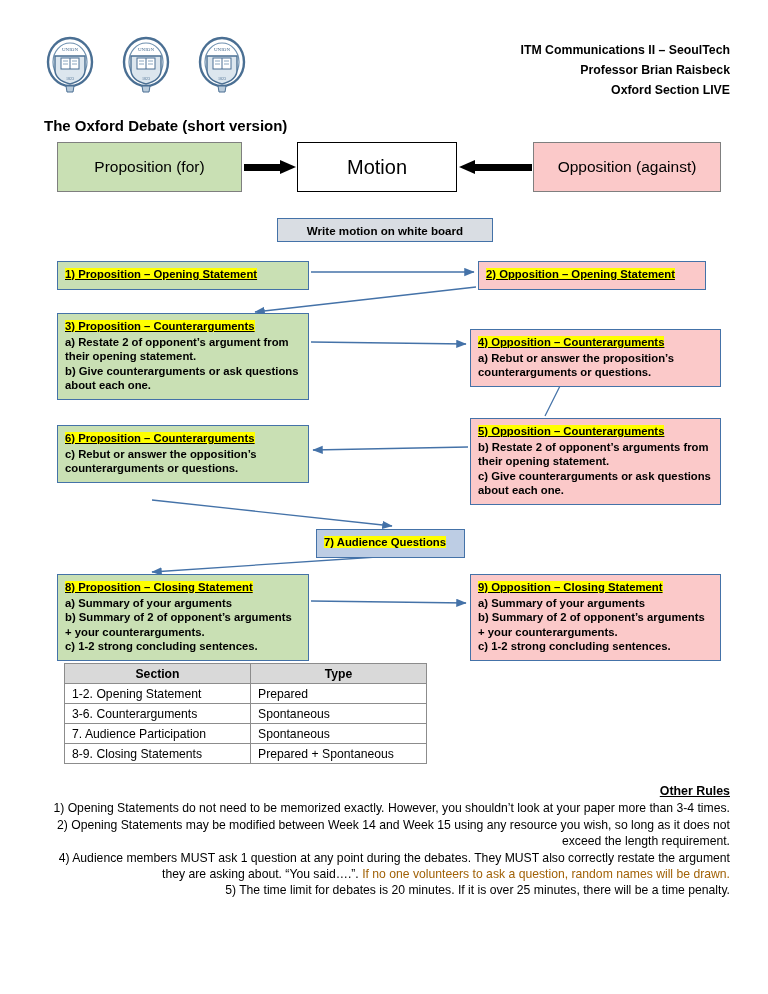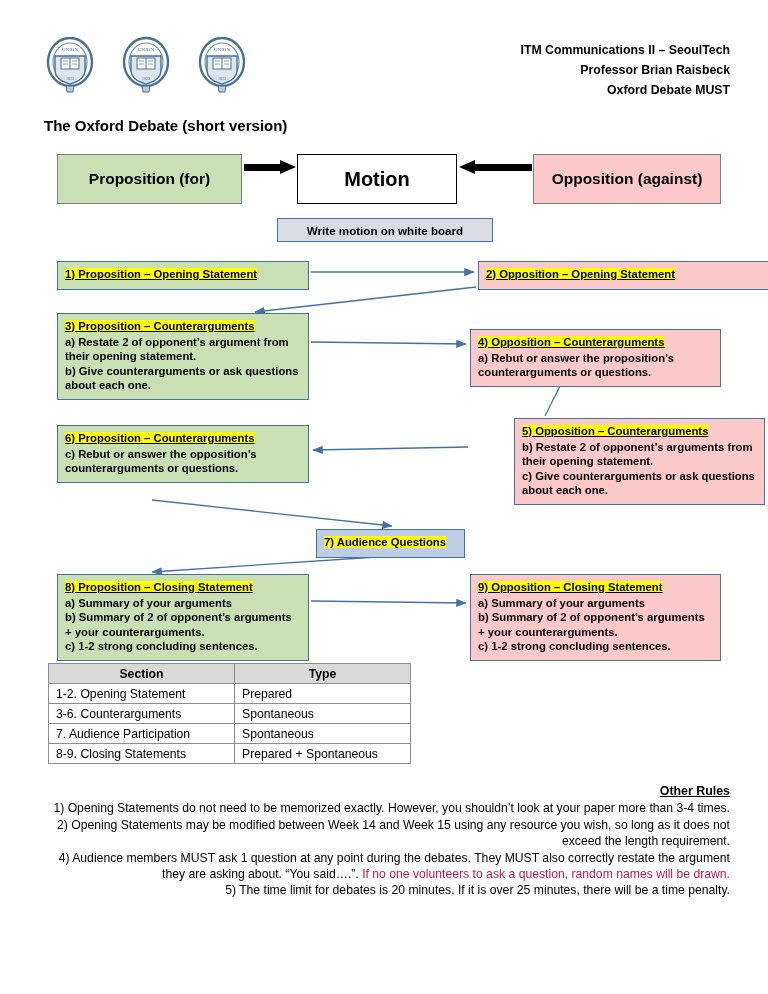--- a/index.html
+++ b/index.html
@@ -27,22 +27,21 @@
     position:absolute; left:44px; top:117px;
     font-weight:bold; font-size:15px;
   }
 
   
   .top-row { position:absolute; left:0; top:142px; width:768px; height:56px; }
   .tbox {
     position:absolute; top:0; height:50px;
     border:1.3px solid #7f7f7f;
     display:flex; align-items:center; justify-content:center;
-    font-weight:bold;
-    margin-top:12px;
+    font-weight:normal;
   }
   .tbox.prop { left:57px; width:185px; background:#c9e0b4; font-size:15.5px; }
   .tbox.motion { left:297px; width:160px; background:#ffffff; border:1.6px solid #000; font-size:20px; }
   .tbox.oppo { left:533px; width:188px; background:#fbc9c9; font-size:15.5px; }
 
   .fat-arrow { position:absolute; top:18px; height:14px; }
   .fat-arrow .shaft { position:absolute; top:4px; height:7px; background:#000; }
   .fat-arrow .head {
     position:absolute; top:0; width:0; height:0;
     border-top:7px solid transparent; border-bottom:7px solid transparent;
@@ -72,47 +71,47 @@
   .step.pink  { background:#fbc9c9; }
   .step.blue  { background:#bdcde4; }
   .step .hdr {
     background:#ffff00; display:inline; text-decoration:underline;
     font-weight:bold;
   }
   .step .hdr-line { margin-bottom:1px; }
   .step .body { white-space:pre-line; }
 
   .s1 { left:57px;  top:261px; width:252px; }
-  .s2 { left:478px; top:261px; width:291px; }
+  .s2 { left:478px; top:261px; width:228px; }
   .s3 { left:57px;  top:313px; width:252px; }
   .s4 { left:470px; top:329px; width:251px; }
-  .s5 { left:470px; top:418px; width:251px;margin-left:44px; }
+  .s5 { left:470px; top:418px; width:251px; }
   .s6 { left:57px;  top:418px; width:252px;margin-top:7px; }
   .s7 { left:316px; top:529px; width:149px; text-align:left; }
   .s8 { left:57px;  top:574px; width:252px; }
   .s9 { left:470px; top:574px; width:251px; }
 
   
   .connectors { position:absolute; left:0; top:0; width:768px; height:994px; pointer-events:none; }
 
   
-  .tbl { position:absolute; left:48px; top:663px; width:363px; border-collapse:collapse; }
+  .tbl { position:absolute; left:64px; top:663px; width:363px; border-collapse:collapse; }
   .tbl td, .tbl th {
     border:1px solid #8c8c8c; font-size:12.2px; height:20px; padding:1px 7px;
     font-weight:normal; text-align:left;
   }
   .tbl th { background:#d9d9d9; font-weight:bold; text-align:center; }
   .tbl .c1 { width:186px; }
 
   
   .rules { position:absolute; left:44px; top:783px; width:686px; font-size:12.2px; line-height:16.4px;text-align:right; }
   .rules h4 { margin:0 0 1px 0; font-size:12.4px; font-weight:bold; text-decoration:underline; }
   .rules p { margin:0; }
   .u { }
-  .red { color:#be185d; }
+  .red { color:#a16207; }
 </style>
 </head>
 <body>
 
 <div class="page">
 
   <div class="crests">
     <svg class="crest" viewBox="0 0 56 60">
       <ellipse cx="28" cy="26" rx="22" ry="24" fill="none" stroke="#4a6f93" stroke-width="2.4"></ellipse>
       <ellipse cx="28" cy="26" rx="17" ry="19" fill="none" stroke="#6d8fae" stroke-width="1.2"></ellipse>
@@ -153,21 +152,21 @@
       <line x1="30" y1="28" x2="35" y2="28" stroke="#6d8fae" stroke-width="0.8"></line>
       <text x="28" y="15" font-size="5" fill="#4a6f93" text-anchor="middle" font-family="'Liberation Serif', serif">UNION</text>
       <text x="28" y="44" font-size="4" fill="#4a6f93" text-anchor="middle" font-family="'Liberation Serif', serif">1823</text>
       <path d="M24 50 h8 l-1 6 h-6 z" fill="#b9cbdb" stroke="#4a6f93" stroke-width="1"></path>
     </svg>
   </div>
 
   <div class="course-head">
     <div>ITM Communications II – SeoulTech</div>
     <div>Professor Brian Raisbeck</div>
-    <div>Oxford Debate MUST</div>
+    <div>Oxford Section LIVE</div>
   </div>
 
   <div class="doc-title">The Oxford Debate (short version)</div>
 
   <div class="top-row">
     <div class="tbox prop">Proposition (for)</div>
     <div class="fat-arrow fa-l">
       <div class="shaft"></div>
         <div class="head"></div>
     </div>

